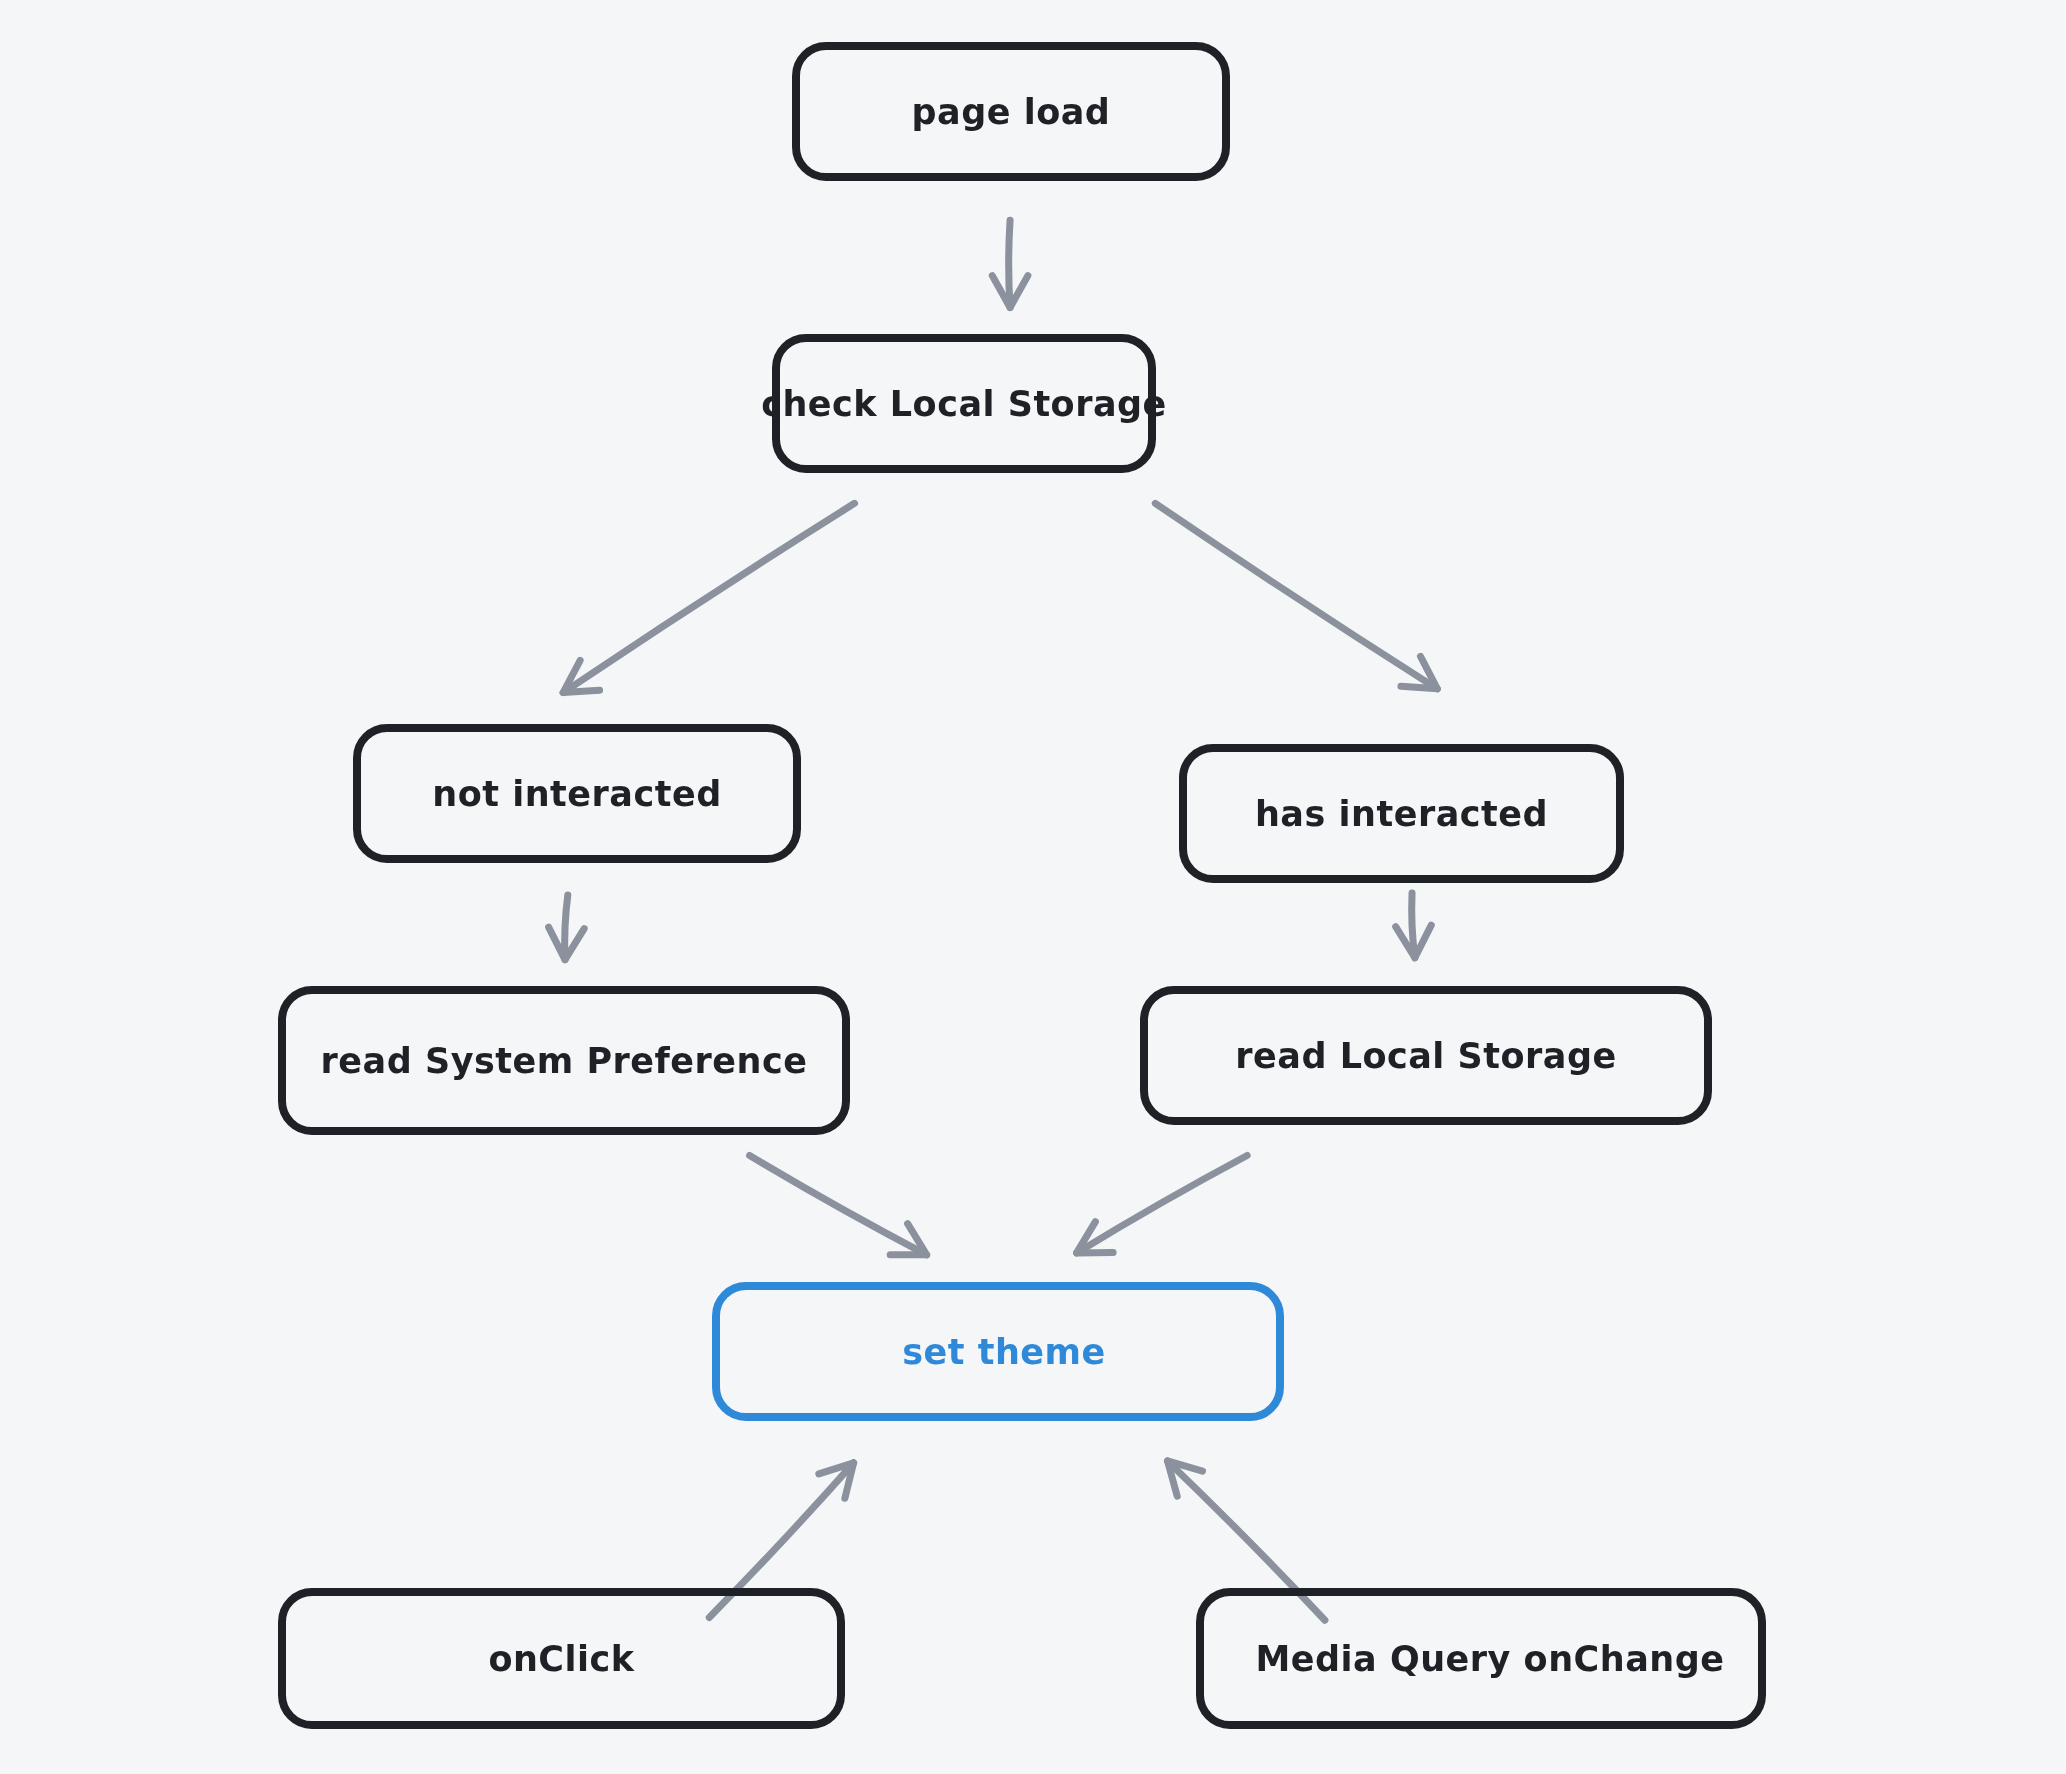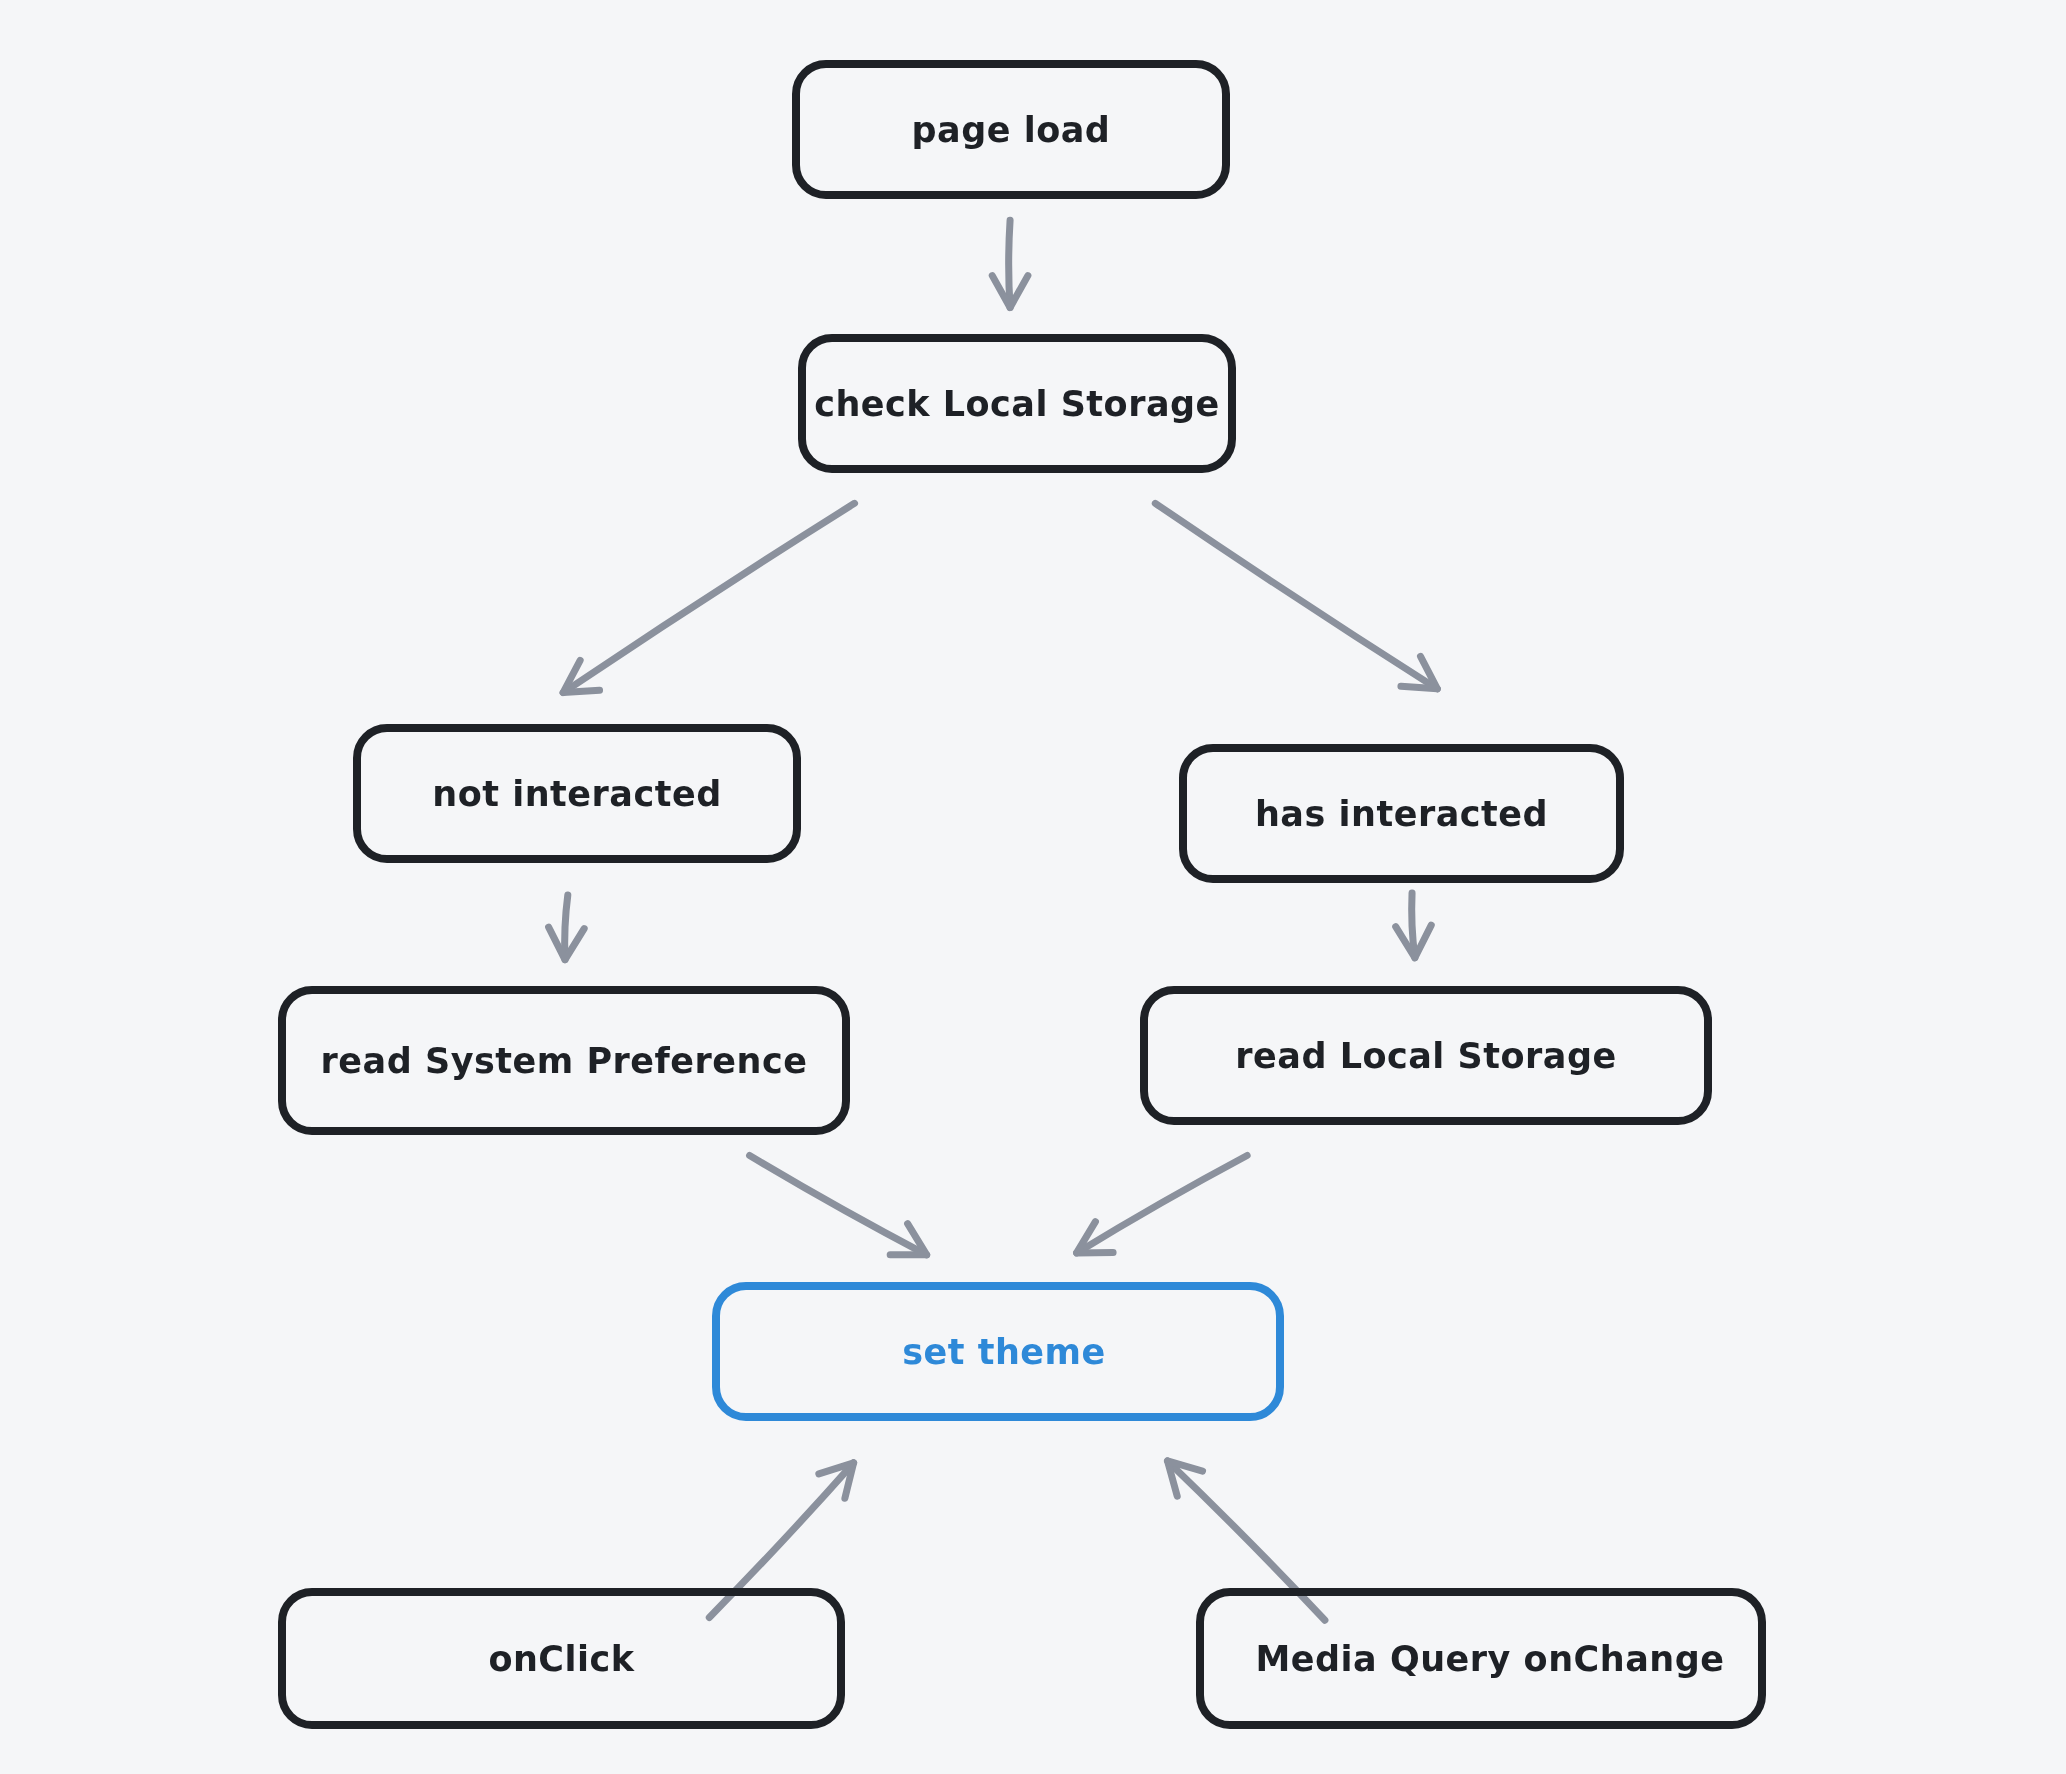--- a/index.html
+++ b/index.html
@@ -87,24 +87,24 @@
       <g fill="none" stroke="#8b919d" stroke-width="7.5" stroke-linecap="round" stroke-linejoin="round">
         <path d="M 757 1726 Q 836.1931658047286 1645.54695475108 911 1561"></path>
         <path d="M 901.6912295843741 1598.8199258770976 L 911 1561 L 873.9111293911452 1572.8918323634173"></path>
       </g>
       <g fill="none" stroke="#8b919d" stroke-width="7.5" stroke-linecap="round" stroke-linejoin="round">
         <path d="M 1414 1729 Q 1332.1338351795182 1641.8912687637703 1246 1559"></path>
         <path d="M 1283.4132434808846 1569.8281675384176 L 1246 1559 L 1256.3846645403216 1596.538763197327"></path>
       </g>
     </svg>
 
-  <div class="node" style="left: 792px; top: 60px; width: 438px; height: 139px;">
+  <div class="node" style="left: 792px; top: 42px; width: 438px; height: 139px;">
     <span class="node-label">page load</span>
   </div>
-  <div class="node" style="left: 798px; top: 334px; width: 438px; height: 139px; text-align: center;">
+  <div class="node" style="left: 772px; top: 334px; width: 384px; height: 139px; text-align: center;">
     <span class="node-label">check Local Storage</span>
   </div>
   <div class="node" style="left: 353px; top: 691px; width: 448px; height: 139px; margin-top: 33px;">
     <span class="node-label">not interacted</span>
   </div>
   <div class="node" style="left: 1179px; top: 728px; width: 445px; height: 139px; margin-top: 16px;">
     <span class="node-label">has interacted</span>
   </div>
   <div class="node" style="left: 278px; top: 986px; width: 572px; height: 149px;">
     <span class="node-label">read System Preference</span>

